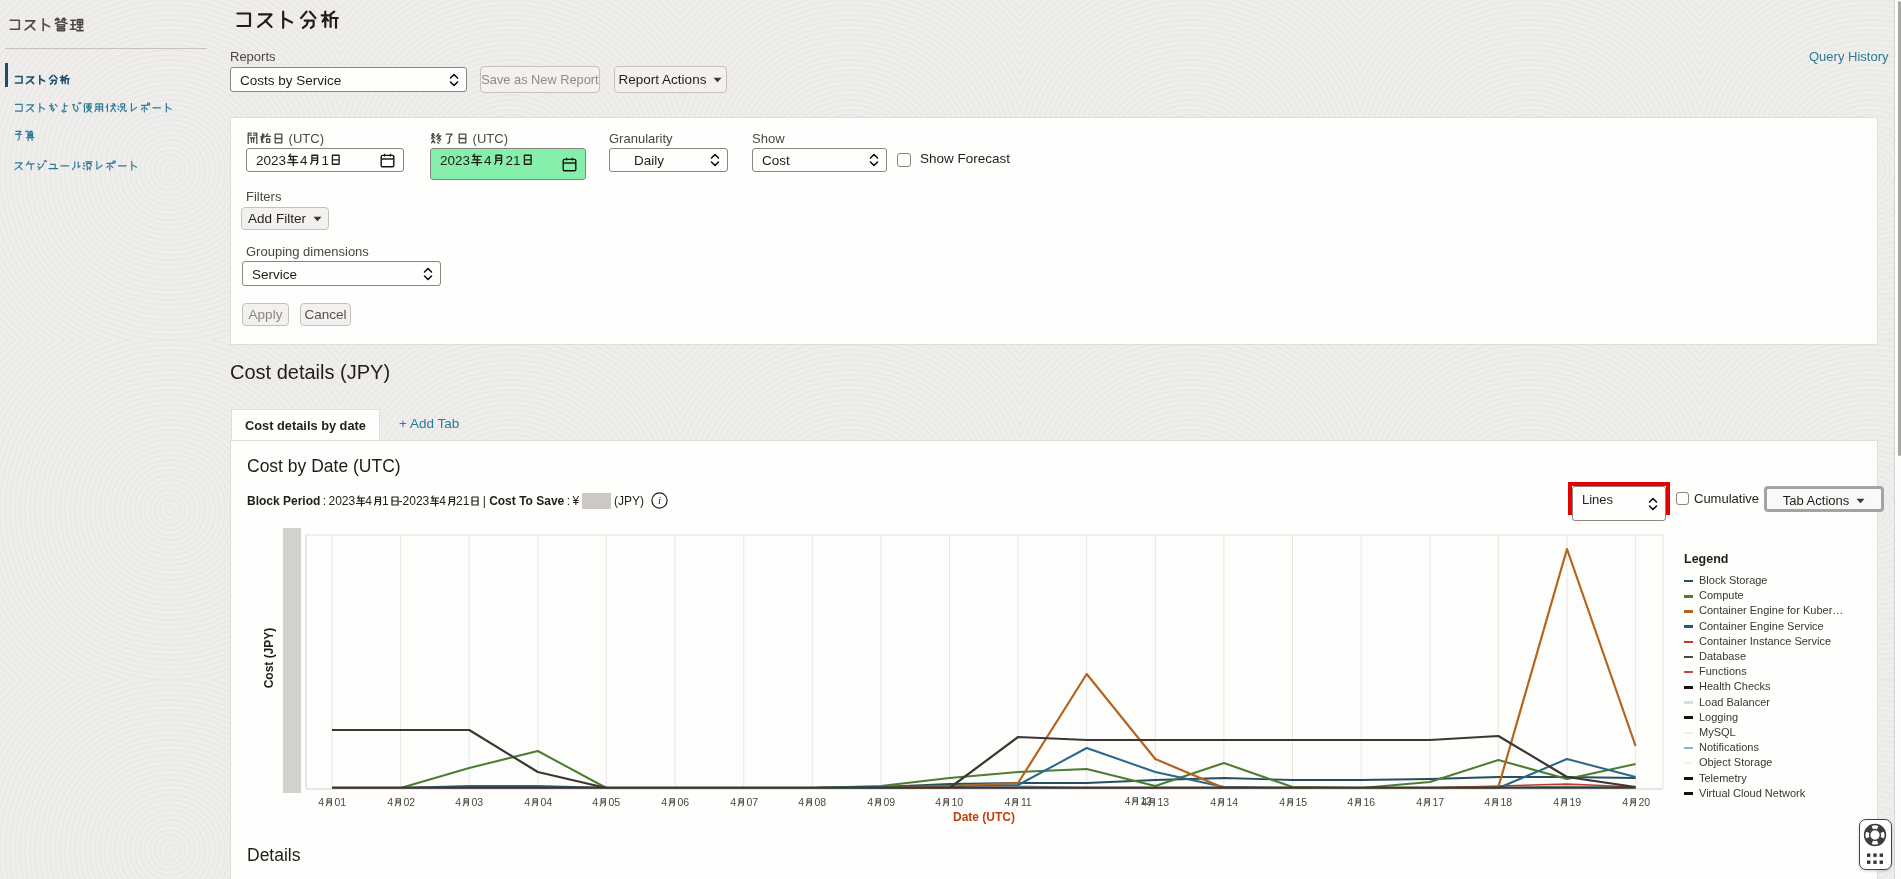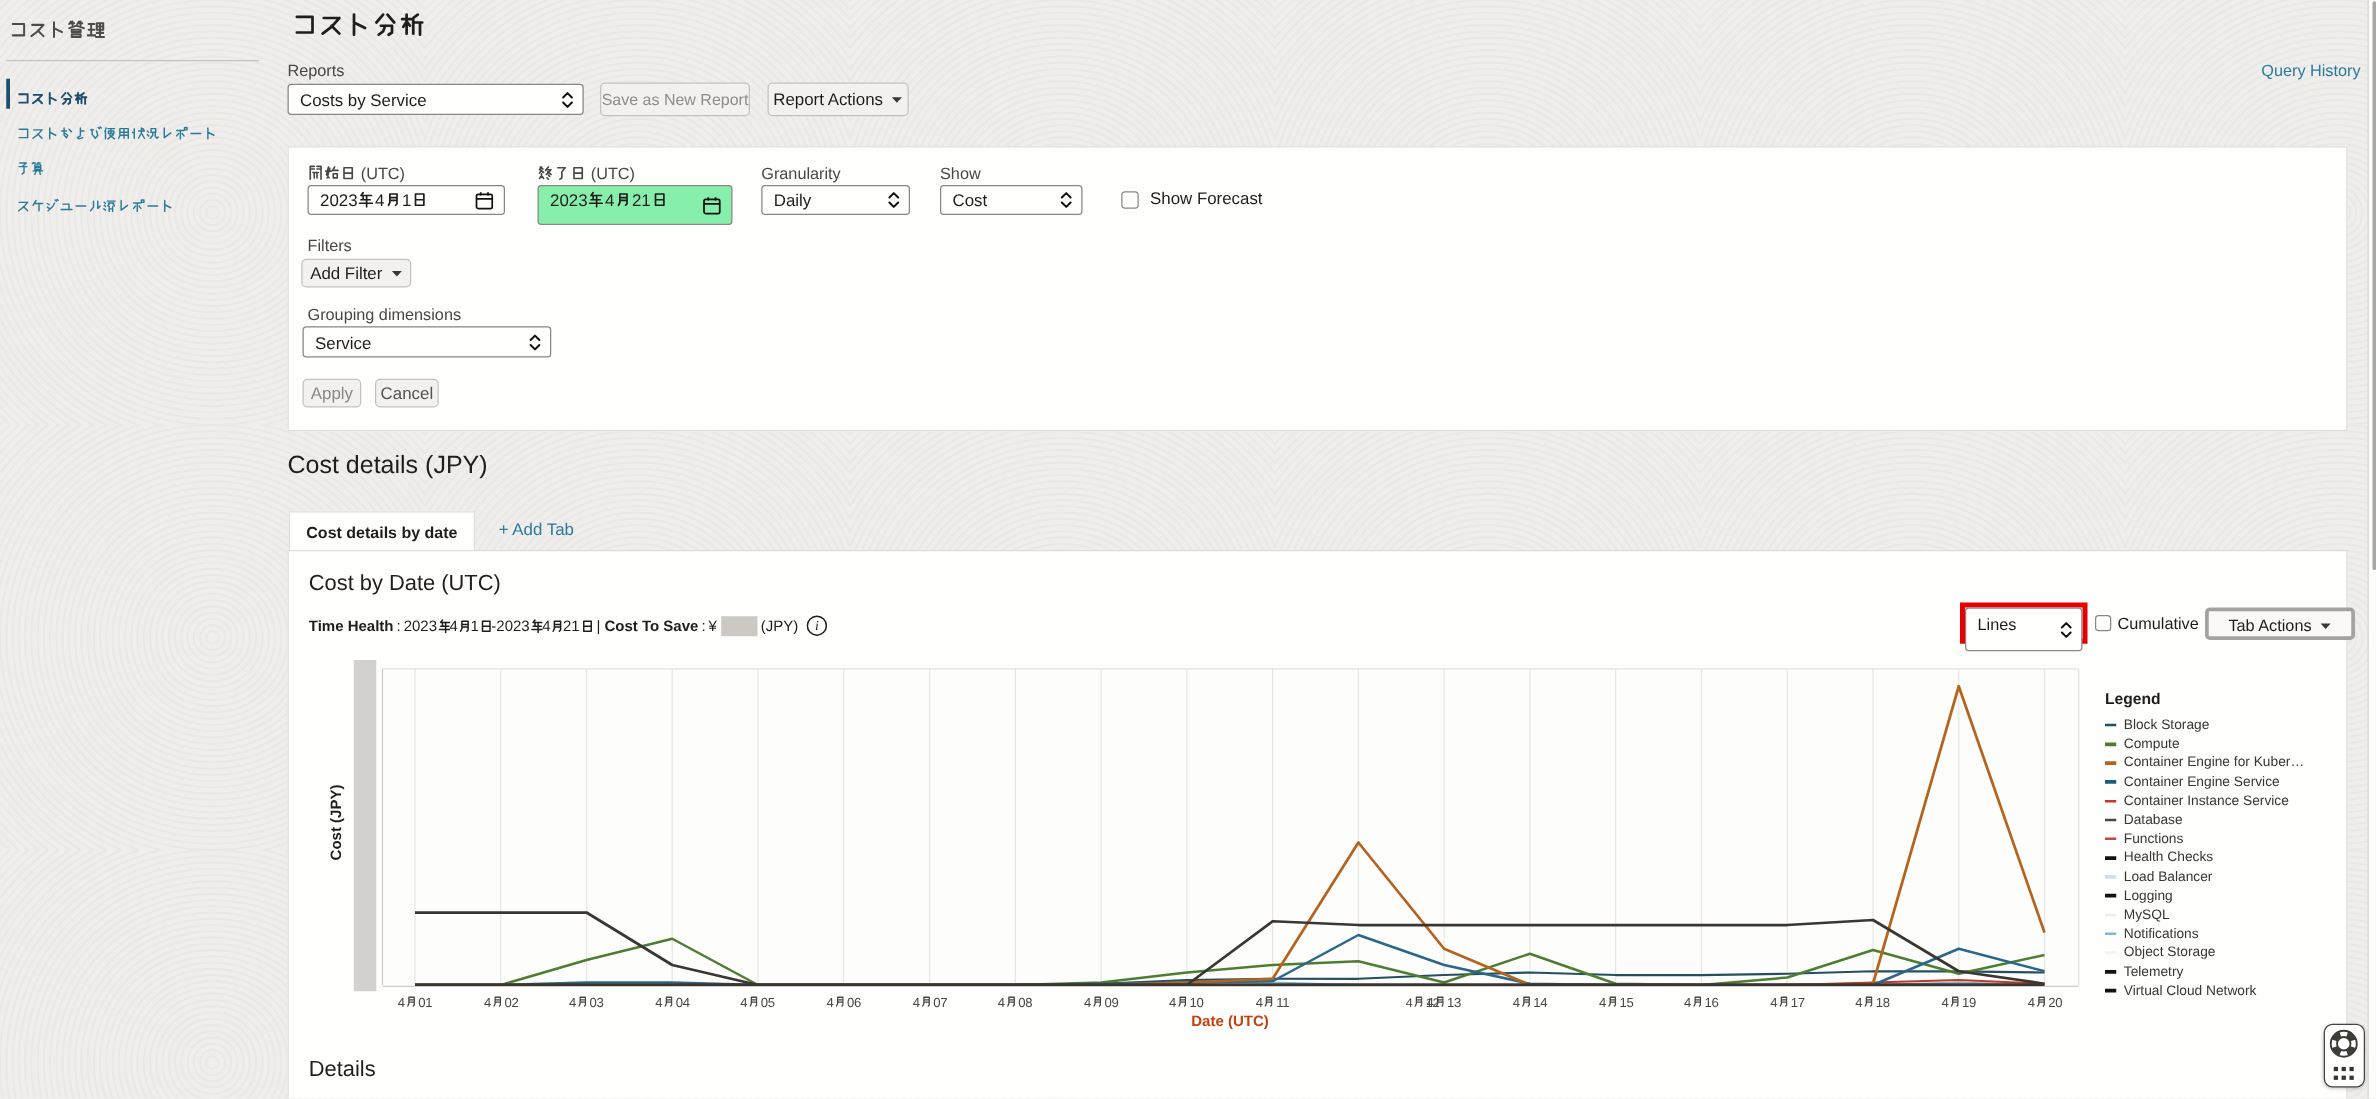--- a/index.html
+++ b/index.html
@@ -111,26 +111,26 @@
       <path d="M3.9,2.2 L9.6,2.2 L9.6,10.1 L8.4,11.2 M3.9,2.2 L3.9,9.0 L2.8,11.2 M3.9,5.1 L9.6,5.1 M3.9,7.3 L9.6,7.3" fill="none" stroke="#201d1a" stroke-width="1.35" stroke-linecap="round" stroke-linejoin="round"></path>
     </svg>21<svg style="display:inline-block;vertical-align:-0.14em;width:14px;height:13.5px" viewBox="0 0 14 13.5">
       <path d="M3.4,2.2 L10.1,2.2 L10.1,11.2 L3.4,11.2 L3.4,2.2 M3.4,6.8 L10.1,6.8" fill="none" stroke="#201d1a" stroke-width="1.35" stroke-linecap="round" stroke-linejoin="round"></path>
     </svg><svg width="15" height="15" viewBox="0 0 15 15" style="position:absolute;right:8px;top:50%;margin-top:-7.5px">
       <rect x="1.2" y="2.4" width="12.6" height="11.4" rx="1.4" fill="none" stroke="#111" stroke-width="1.4"></rect>
       <line x1="1.2" y1="6" x2="13.8" y2="6" stroke="#111" stroke-width="1.4"></line>
       <line x1="4.6" y1="0.8" x2="4.6" y2="3.4" stroke="#111" stroke-width="1.4"></line>
       <line x1="10.4" y1="0.8" x2="10.4" y2="3.4" stroke="#111" stroke-width="1.4"></line>
     </svg></div>
 <div style="position:absolute;left:609px;top:131px;font-size:13px;color:#4a4743">Granularity</div>
-<div style="position:absolute;left:609px;top:148px;width:119px;height:24px;background:#fefefd;border:1px solid #8a8680;border-radius:3px;font-size:13.5px;color:#201d1a;line-height:24px;padding-left:9px;box-sizing:border-box">Daily<svg width="10" height="14" viewBox="0 0 10 14" style="position:absolute;right:7px;top:50%;margin-top:-7px">
+<div style="position:absolute;left:609px;top:148px;width:119px;height:24px;background:#fefefd;border:1px solid #8a8680;border-radius:3px;font-size:13.5px;color:#201d1a;line-height:24px;padding-left:24px;box-sizing:border-box">Daily<svg width="10" height="14" viewBox="0 0 10 14" style="position:absolute;right:7px;top:50%;margin-top:-7px">
       <path d="M1.5,5 L5,1.5 L8.5,5" fill="none" stroke="#111" stroke-width="1.6" stroke-linecap="round" stroke-linejoin="round"></path>
       <path d="M1.5,9 L5,12.5 L8.5,9" fill="none" stroke="#111" stroke-width="1.6" stroke-linecap="round" stroke-linejoin="round"></path>
     </svg></div>
 <div style="position:absolute;left:752px;top:131px;font-size:13px;color:#4a4743">Show</div>
-<div style="position:absolute;left:752px;top:148px;width:114px;height:24px;background:#fefefd;border:1px solid #8a8680;border-radius:3px;font-size:13.5px;color:#201d1a;line-height:24px;padding-left:9px;box-sizing:border-box">Cost<svg width="10" height="14" viewBox="0 0 10 14" style="position:absolute;right:7px;top:50%;margin-top:-7px">
+<div style="position:absolute;left:752px;top:148px;width:135px;height:24px;background:#fefefd;border:1px solid #8a8680;border-radius:3px;font-size:13.5px;color:#201d1a;line-height:24px;padding-left:9px;box-sizing:border-box">Cost<svg width="10" height="14" viewBox="0 0 10 14" style="position:absolute;right:7px;top:50%;margin-top:-7px">
       <path d="M1.5,5 L5,1.5 L8.5,5" fill="none" stroke="#111" stroke-width="1.6" stroke-linecap="round" stroke-linejoin="round"></path>
       <path d="M1.5,9 L5,12.5 L8.5,9" fill="none" stroke="#111" stroke-width="1.6" stroke-linecap="round" stroke-linejoin="round"></path>
     </svg></div>
 <div style="position:absolute;left:897px;top:153px;width:14px;height:14px;border:1px solid #8a8680;border-radius:3px;background:#fefefd"></div>
 <div style="position:absolute;left:920px;top:151px;font-size:13.5px;color:#201d1a">Show Forecast</div>
 <div style="position:absolute;left:246px;top:189px;font-size:13px;color:#4a4743">Filters</div>
 <div style="position:absolute;left:241px;top:207px;width:88px;height:23px;background:#f3f1ef;border:1px solid #c5c2bd;border-radius:4px;font-size:13.5px;color:#201d1a;line-height:21px;text-align:center;box-sizing:border-box;white-space:nowrap">Add Filter<svg width="9" height="6" viewBox="0 0 9 6" style="margin-left:7px;vertical-align:1px">
       <path d="M0.5,0.8 L4.5,5.2 L8.5,0.8 Z" fill="#3a3632"></path>
     </svg></div>
 <div style="position:absolute;left:246px;top:244px;font-size:13px;color:#4a4743">Grouping dimensions</div>
@@ -138,21 +138,21 @@
       <path d="M1.5,5 L5,1.5 L8.5,5" fill="none" stroke="#111" stroke-width="1.6" stroke-linecap="round" stroke-linejoin="round"></path>
       <path d="M1.5,9 L5,12.5 L8.5,9" fill="none" stroke="#111" stroke-width="1.6" stroke-linecap="round" stroke-linejoin="round"></path>
     </svg></div>
 <div style="position:absolute;left:242px;top:303px;width:47px;height:23px;background:#f3f1ef;border:1px solid #c5c2bd;border-radius:4px;font-size:13.5px;color:#8a8781;line-height:21px;text-align:center;box-sizing:border-box;white-space:nowrap">Apply</div>
 <div style="position:absolute;left:300px;top:303px;width:51px;height:23px;background:#f3f1ef;border:1px solid #c5c2bd;border-radius:4px;font-size:13.5px;color:#55524e;line-height:21px;text-align:center;box-sizing:border-box;white-space:nowrap">Cancel</div>
 <div style="position:absolute;left:230px;top:361px;font-size:20px;color:#201d1a">Cost details (JPY)</div>
 <div style="position:absolute;left:231px;top:409px;width:149px;height:32px;background:#fefefd;border:1px solid #e0ded9;border-bottom:none;font-size:12.8px;font-weight:bold;color:#201d1a;text-align:center;line-height:31px">Cost details by date</div>
 <div style="position:absolute;left:399px;top:416px;font-size:13.5px;color:#2b7a99">+ Add Tab</div>
 <div style="position:absolute;left:230px;top:440px;width:1648px;height:439px;background:#fefefd;border:1px solid #e0ded9;border-bottom:none"></div>
 <div style="position:absolute;left:247px;top:456px;font-size:17.5px;color:#201d1a">Cost by Date (UTC)</div>
-<div style="position:absolute;left:247px;top:492px;font-size:12px;color:#201d1a"><b>Time Health</b> : 2023<svg style="display:inline-block;vertical-align:-0.14em;width:10px;height:12px" viewBox="0 0 10 12">
+<div style="position:absolute;left:247px;top:492px;font-size:12px;color:#201d1a"><b>Block Period</b> : 2023<svg style="display:inline-block;vertical-align:-0.14em;width:10px;height:12px" viewBox="0 0 10 12">
       <path d="M4.0,1.0 L2.5,3.0 M2.5,3.0 L10.0,3.0 M4.0,3.0 L4.0,6.0 M2.5,6.0 L9.0,6.0 M1.5,8.5 L10.5,8.5 M6.5,3.0 L6.5,11.0" fill="none" stroke="#201d1a" stroke-width="1.20" stroke-linecap="round" stroke-linejoin="round"></path>
     </svg>4<svg style="display:inline-block;vertical-align:-0.14em;width:10px;height:12px" viewBox="0 0 10 12">
       <path d="M3.5,2.0 L8.5,2.0 L8.5,9.0 L7.5,10.0 M3.5,2.0 L3.5,8.0 L2.5,10.0 M3.5,4.5 L8.5,4.5 M3.5,6.5 L8.5,6.5" fill="none" stroke="#201d1a" stroke-width="1.20" stroke-linecap="round" stroke-linejoin="round"></path>
     </svg>1<svg style="display:inline-block;vertical-align:-0.14em;width:10px;height:12px" viewBox="0 0 10 12">
       <path d="M3.0,2.0 L9.0,2.0 L9.0,10.0 L3.0,10.0 L3.0,2.0 M3.0,6.0 L9.0,6.0" fill="none" stroke="#201d1a" stroke-width="1.20" stroke-linecap="round" stroke-linejoin="round"></path>
     </svg>-2023<svg style="display:inline-block;vertical-align:-0.14em;width:10px;height:12px" viewBox="0 0 10 12">
       <path d="M4.0,1.0 L2.5,3.0 M2.5,3.0 L10.0,3.0 M4.0,3.0 L4.0,6.0 M2.5,6.0 L9.0,6.0 M1.5,8.5 L10.5,8.5 M6.5,3.0 L6.5,11.0" fill="none" stroke="#201d1a" stroke-width="1.20" stroke-linecap="round" stroke-linejoin="round"></path>
     </svg>4<svg style="display:inline-block;vertical-align:-0.14em;width:10px;height:12px" viewBox="0 0 10 12">
       <path d="M3.5,2.0 L8.5,2.0 L8.5,9.0 L7.5,10.0 M3.5,2.0 L3.5,8.0 L2.5,10.0 M3.5,4.5 L8.5,4.5 M3.5,6.5 L8.5,6.5" fill="none" stroke="#201d1a" stroke-width="1.20" stroke-linecap="round" stroke-linejoin="round"></path>
     </svg>21<svg style="display:inline-block;vertical-align:-0.14em;width:10px;height:12px" viewBox="0 0 10 12">

